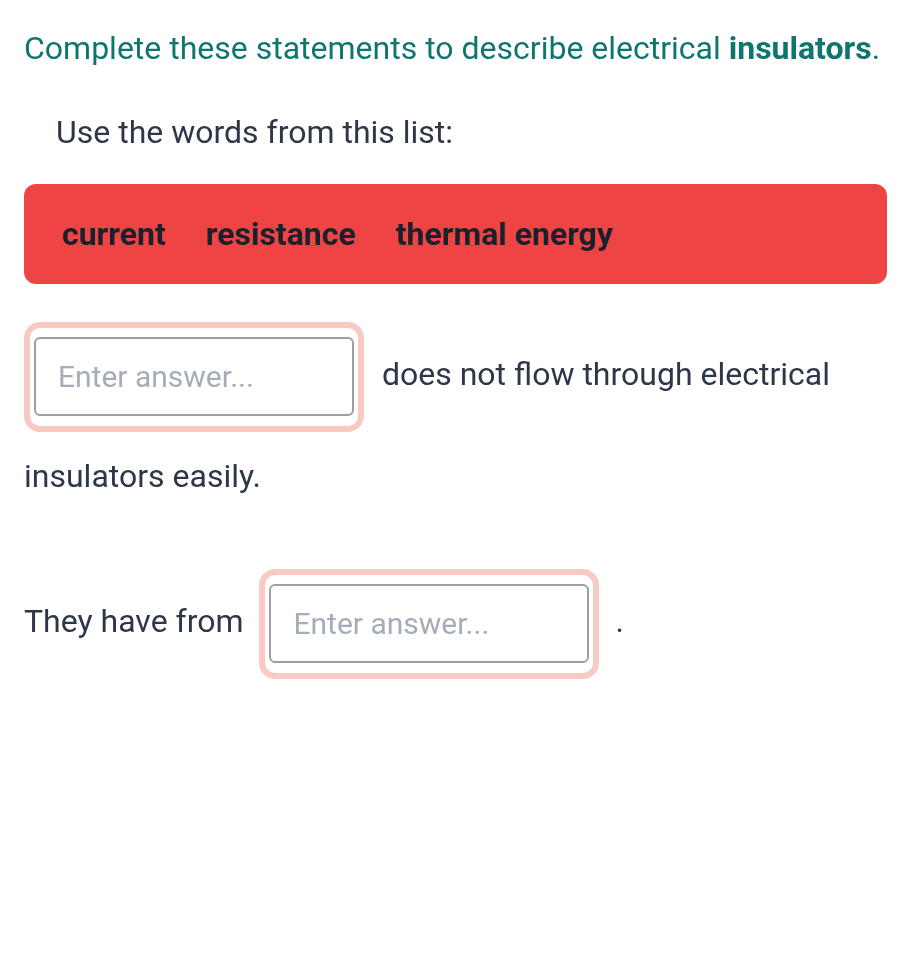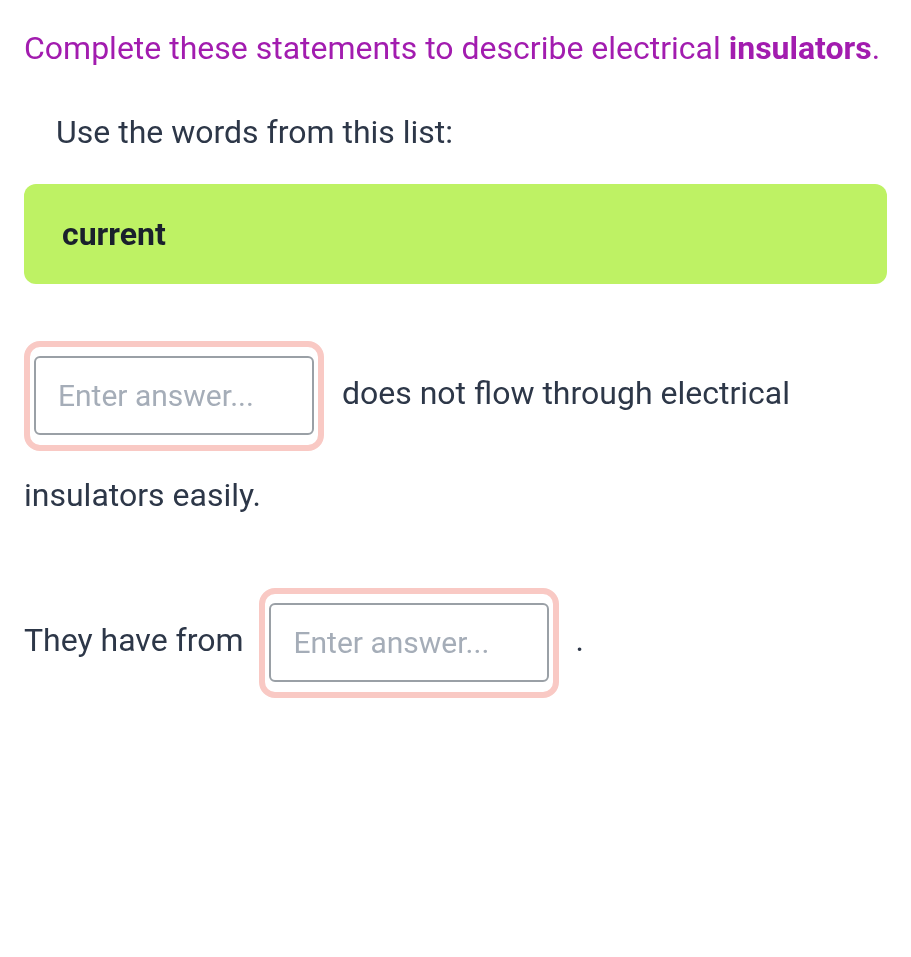--- a/index.html
+++ b/index.html
@@ -11,35 +11,35 @@
       font-family: -apple-system, BlinkMacSystemFont, 'Segoe UI', Roboto, Helvetica, Arial, sans-serif;
       background: #ffffff;
       padding: 24px;
       color: #2d3748;
       font-size: 32px;
       line-height: 1.5;
       width: 911px;
     }
     .prompt-text {
       margin-bottom: 36px;
-      color: #a21caf;
+      color: #0f766e;
     }
     .prompt-text .bold {
       font-weight: 700;
     }
     .instruction {
       margin-bottom: 28px;
       color: #2d3748;
       margin-left: 32px;
     }
     .word-bank {
-      background: #bef264;
+      background: #ef4444;
       border-radius: 12px;
       padding: 26px 38px;
-      margin-bottom: 57px;
+      margin-bottom: 38px;
       display: flex;
       flex-wrap: wrap;
       gap: 12px 40px;
       font-weight: 700;
       color: #1a202c;
     }
     .word-bank-item {
       display: inline;
     }
     .sentence-block {
@@ -60,39 +60,41 @@
     .answer-input-wrapper.second {
       margin: 0 8px;
     }
     .answer-input {
       border: 2px solid #9aa0a6;
       border-radius: 6px;
       padding: 20px 22px;
       font-size: 30px;
       font-family: inherit;
       color: #2d3748;
-      width: 280px;
+      width: 320px;
       background: #ffffff;
       outline: none;
     }
     .answer-input::placeholder {
       color: #a5adb8;
     }
   </style>
 </head>
 <body>
 
 <div class="prompt-text">
   <span>Complete these statements to describe electrical </span><span class="bold">insulators</span><span>.</span>
 </div>
 
 <div class="instruction">Use the words from this list:</div>
 
 <div class="word-bank">
   <span class="word-bank-item">current</span>
+  <span class="word-bank-item">resistance</span>
+  <span class="word-bank-item">thermal energy</span>
 </div>
 
 <div class="sentence-block">
   <span class="answer-input-wrapper">
     <input type="text" class="answer-input" placeholder="Enter answer..." style="">
   </span><span class="text-part"> does not flow through electrical insulators easily.</span>
 </div>
 
 <div class="sentence-block">
   <span class="text-part">They have from </span><span class="answer-input-wrapper second">

